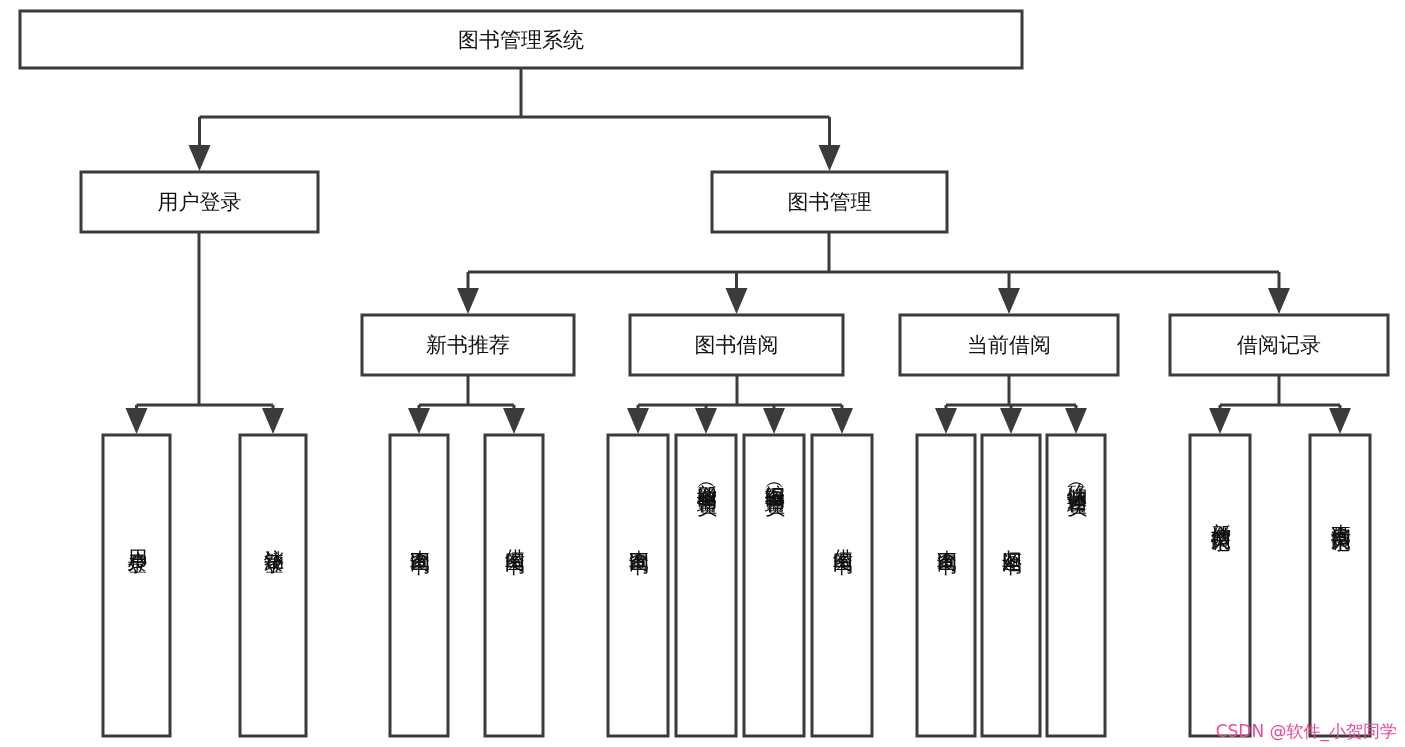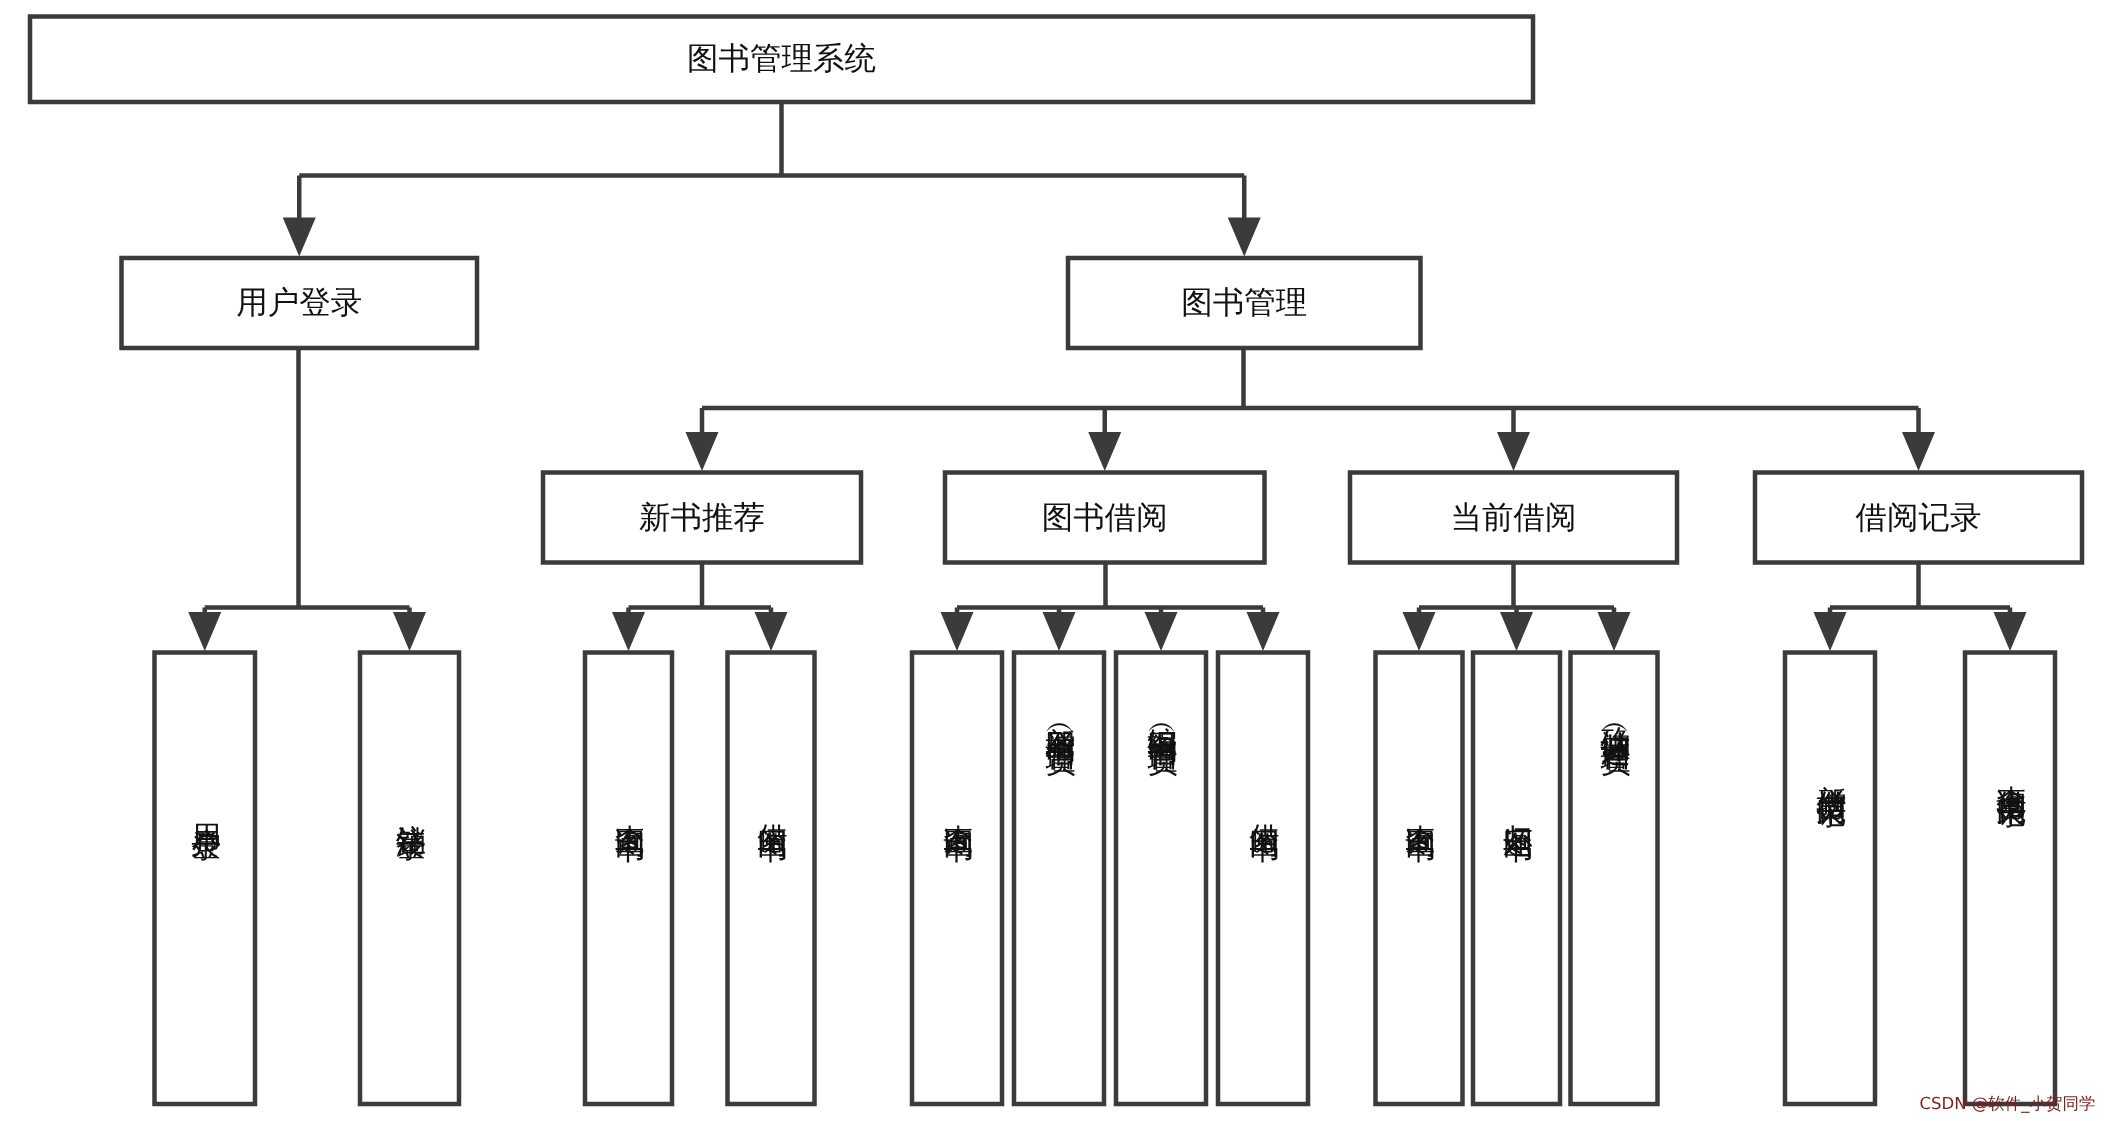--- a/index.html
+++ b/index.html
@@ -24,22 +24,22 @@
   .node-label.vertical{
     font-size:20px;
     writing-mode:vertical-rl;
     text-orientation:upright;
     letter-spacing:2px;
   }
   .watermark{
     position:absolute;
     right:8px;bottom:4px;
     font-family:"DejaVu Sans","Liberation Sans",sans-serif;
-    font-size:11px;
-    color:#7f1d1d;
+    font-size:17px;
+    color:#ec4899;
     white-space:nowrap;
     pointer-events:none;
   }
 </style>
 </head>
 <body>
 
 <div id="diagram-root">
   <svg id="flow" viewBox="0 0 1405 747" xmlns="http://www.w3.org/2000/svg">
     <g id="edges-layer">

